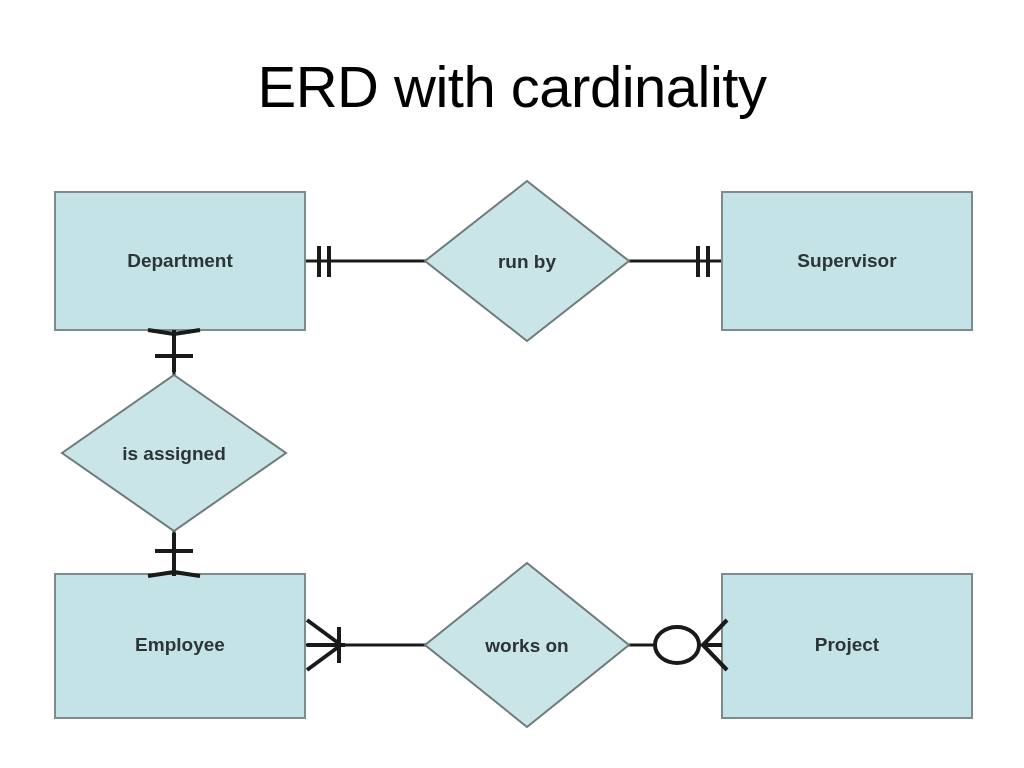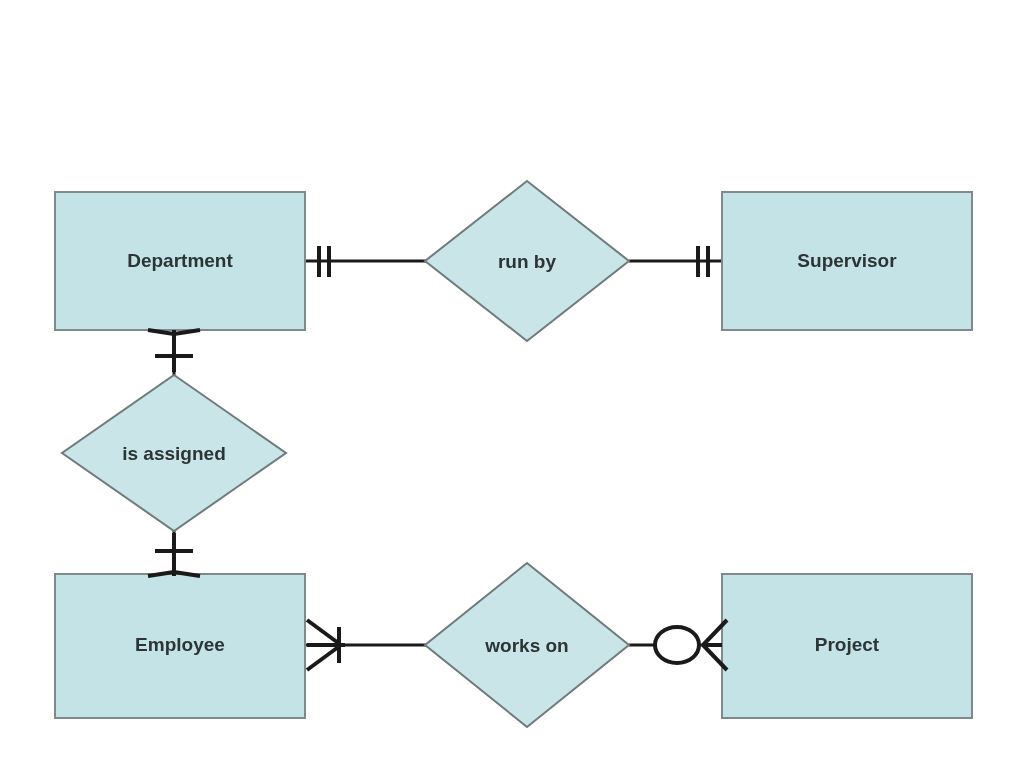--- a/index.html
+++ b/index.html
@@ -78,20 +78,21 @@
     stroke: #1a1a1a;
     stroke-width: 4;
     fill: #ffffff;
   }
 </style>
 </head>
 <body>
 
 <div id="slide">
 
+  <div id="slide-title">ERD with cardinality</div>
 
   <div id="erd-canvas">
     <svg width="1024" height="768" viewBox="0 0 1024 768" xmlns="http://www.w3.org/2000/svg">
 
       <line class="connector-line" x1="305" y1="261" x2="427" y2="261"></line>
 
       <line class="connector-line" x1="629" y1="261" x2="722" y2="261"></line>
 
       <line class="connector-line" x1="174" y1="330" x2="174" y2="375"></line>
 

